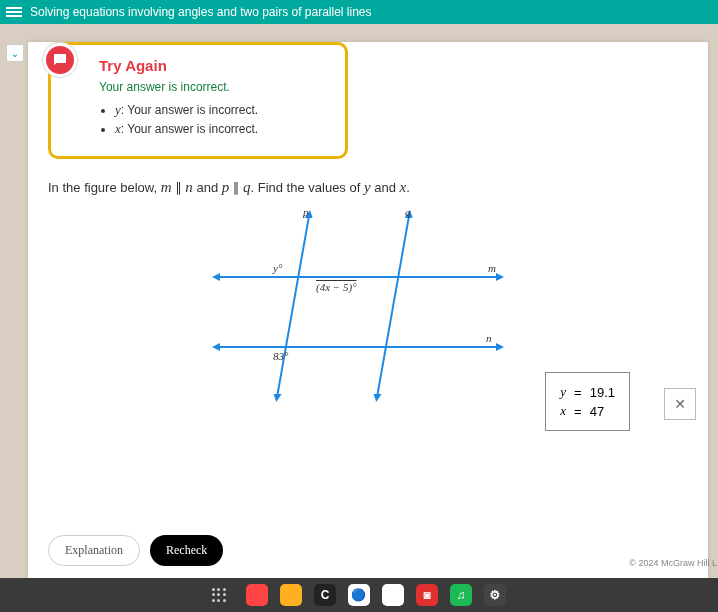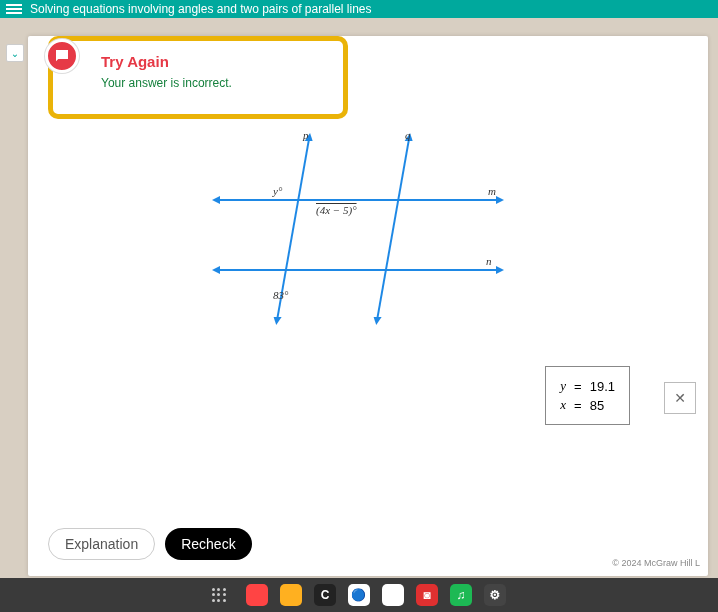--- a/index.html
+++ b/index.html
@@ -1,22 +1,22 @@
 <!DOCTYPE html>
 <html><head>
 <meta charset="utf-8">
 <style>
   * { box-sizing: border-box; margin: 0; padding: 0; }
   body { font-family: Arial, Helvetica, sans-serif; background: #d8cfc2; width: 718px; height: 612px; overflow: hidden; position: relative; }
-  .topbar { background: #00a99d; color: #fff; height: 18px; display: flex; align-items: center; padding-left: 6px; font-size: 12px; }
+  .topbar { background: #00a99d; color: #fff; height: 24px; display: flex; align-items: center; padding-left: 6px; font-size: 12px; }
   .menu-icon { width: 16px; margin-right: 8px; display:flex; flex-direction:column; gap:2px;}
   .menu-icon span{height:2px;background:#fff;}
   .page { background: #fff; margin: 0 10px 0 28px; height: 540px; position: relative; border-radius: 2px; box-shadow: 0 0 4px rgba(0,0,0,.15);}
   .chev { position:absolute; left:6px; top:44px; width:18px;height:18px;background:#fff;border:1px solid #ccc;border-radius:2px;display:flex;align-items:center;justify-content:center;font-size:10px;color:#00a99d;}
-  .feedback { margin: 18px 20px 0 20px; border:5px solid #eab308; border-radius:10px; padding:12px 16px 16px 48px; position:relative; max-width:300px;}
+  .feedback { margin: 18px 20px 0 20px; border:3px solid #eab308; border-radius:10px; padding:12px 16px 16px 48px; position:relative; max-width:300px;}
   .fb-icon{position:absolute;left:-8px;top:-2px;width:34px;height:34px;border-radius:50%;background:#e63946;border:3px solid #fff;box-shadow:0 0 0 1px #ddd;display:flex;align-items:center;justify-content:center;}
   .fb-icon svg{width:18px;height:18px;fill:#fff;}
   .fb-title{color:#e63946;font-weight:bold;font-size:15px;margin-bottom:6px;}
   .fb-sub{font-size:12px;color:#15803d;margin-bottom:8px;}
   .fb-list{font-size:12px;color:#333;list-style:disc;margin-left:16px;}
   .fb-list li{margin-bottom:3px;}
   .fb-var{font-style:italic;font-family:'Times New Roman',serif;font-size:13px;}
   .prompt{font-size:13px;color:#333;margin:20px 20px 0 20px;}
   .prompt .m{font-style:italic;font-family:'Times New Roman',serif;font-size:15px;}
   .diagram{position:relative;width:300px;height:200px;margin:10px auto 0 180px;}
@@ -28,24 +28,24 @@
   .vline{width:1.5px;height:180px;top:10px;transform:skewX(-10deg);transform-origin:top;}
   .vline::before,.vline::after{content:'';position:absolute;width:0;height:0;border-left:4px solid transparent;border-right:4px solid transparent;left:-3px;}
   .vline::before{top:-6px;border-bottom:8px solid #1e88e5;}
   .vline::after{bottom:-6px;border-top:8px solid #1e88e5;}
   .lbl{position:absolute;font-size:11px;font-style:italic;font-family:'Times New Roman',serif;color:#333;white-space:nowrap;}
   .answer-box{position:absolute;right:78px;top:330px;border:1px solid #888;padding:8px 14px;font-size:13px;}
   .answer-box .row{display:flex;align-items:center;gap:8px;margin:3px 0;}
   .answer-box .vv{font-style:italic;font-family:'Times New Roman',serif;}
   .close-btn{position:absolute;right:12px;top:346px;width:32px;height:32px;background:#fff;border:1px solid #bbb;display:flex;align-items:center;justify-content:center;font-size:14px;color:#666;cursor:pointer;}
   .bottom-bar{position:absolute;bottom:16px;left:20px;display:flex;gap:10px;}
-  .btn{font-size:14px;padding:7px 16px;border-radius:16px;cursor:pointer;}
+  .btn{font-size:12px;padding:7px 16px;border-radius:16px;cursor:pointer;font-family:Liberation Serif, serif;}
   .btn-exp{background:#fff;border:1px solid #ccc;color:#555;}
   .btn-rec{background:#000000;border:none;color:#fff;}
-  .copyright{position:absolute;top:558px;right:18px;font-size:9px;color:#888;}
+  .copyright{position:absolute;top:558px;right:1px;font-size:9px;color:#888;}
   .taskbar{position:absolute;bottom:0;left:0;right:0;height:34px;background:#3a3a3a;display:flex;align-items:center;justify-content:center;gap:12px;}
   .ticon{width:22px;height:22px;border-radius:5px;display:flex;align-items:center;justify-content:center;font-size:12px;font-weight:bold;color:#fff;}
   .grid-dots{width:14px;height:14px;display:grid;grid-template-columns:repeat(3,1fr);grid-template-rows:repeat(3,1fr);gap:2px;margin-right:8px;}
   .grid-dots span{background:#ccc;border-radius:50%;width:3px;height:3px;}
 </style>
 </head>
 <body>
 
 <div class="topbar">
   <div class="menu-icon">
@@ -61,47 +61,54 @@
 <div class="page">
 
   <div class="feedback">
     <div class="fb-icon">
       <svg viewBox="0 0 24 24">
           <path d="M4 4h16v12H7l-3 3z"></path>
         </svg>
     </div>
     <div class="fb-title">Try Again</div>
     <div class="fb-sub">Your answer is incorrect.</div>
+    <ul class="fb-list">
+      <li><span class="fb-var">y</span><span>: Your answer is incorrect.</span></li>
+      <li><span class="fb-var">x</span><span>: Your answer is incorrect.</span></li>
+    </ul>
   </div>
 
+  <div class="prompt">
+    <span>In the figure below, </span><span class="m">m</span><span> ∥ </span><span class="m">n</span><span> and </span><span class="m">p</span><span> ∥ </span><span class="m">q</span><span>. Find the values of </span><span class="m">y</span><span> and </span><span class="m">x</span><span>.</span>
+  </div>
 
   <div class="diagram">
     <div class="line hline" style="top:70px;"></div>
     <div class="line hline" style="top:140px;"></div>
     <div class="line vline" style="left:100px;"></div>
     <div class="line vline" style="left:200px;"></div>
     <span class="lbl" style="left:95px;top:0px;">p</span>
     <span class="lbl" style="left:197px;top:0px;">q</span>
     <span class="lbl" style="left:280px;top:56px;">m</span>
     <span class="lbl" style="left:278px;top:126px;">n</span>
     <span class="lbl" style="left:65px;top:56px;">y°</span>
     <span class="lbl" style="left:108px;top:75px;text-decoration:overline;">(4x − 5)°</span>
-    <span class="lbl" style="left:65px;top:160px;">83°</span>
+    <span class="lbl" style="left:65px;top:144px;">83°</span>
   </div>
 
   <div class="answer-box">
     <div class="row">
       <span class="vv">y</span>
         <span>=</span>
         <span>19.1</span>
     </div>
     <div class="row">
       <span class="vv">x</span>
         <span>=</span>
-        <span>85</span>
+        <span>47</span>
     </div>
   </div>
 
   <div class="close-btn">
       <span>✕</span>
     </div>
 
   <div class="bottom-bar">
     <button class="btn btn-exp">Explanation</button>
     <button class="btn btn-rec">Recheck</button>

